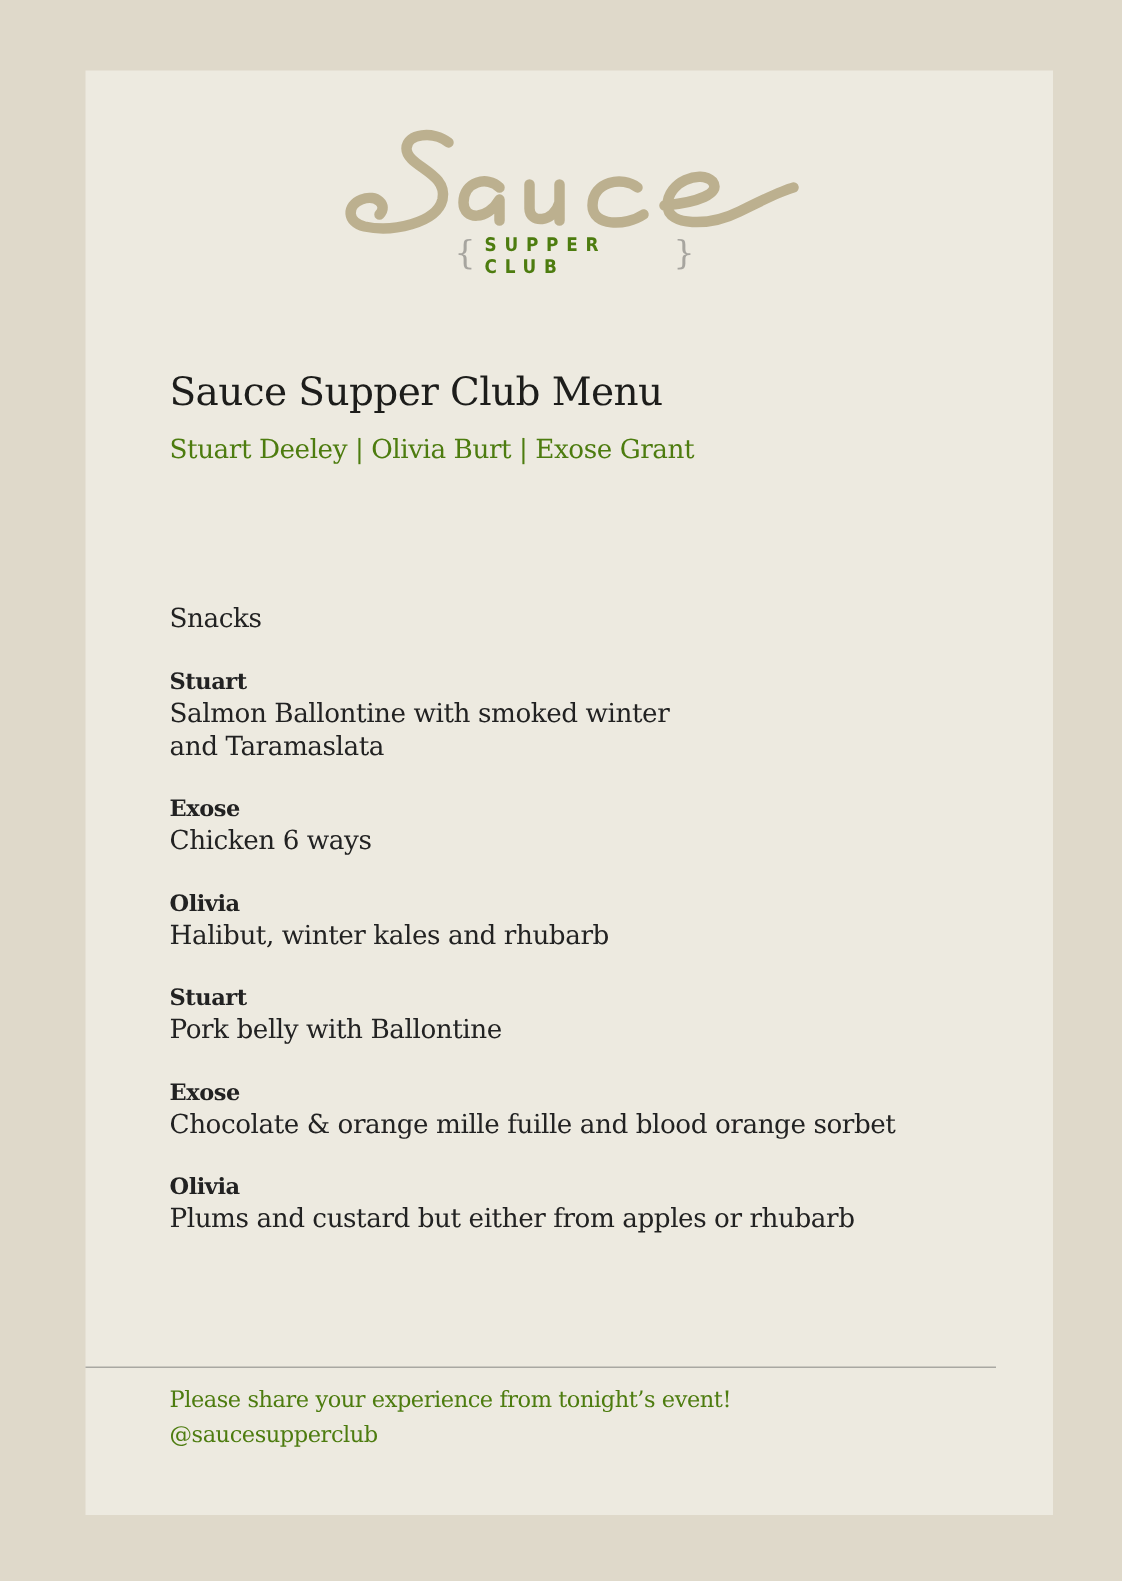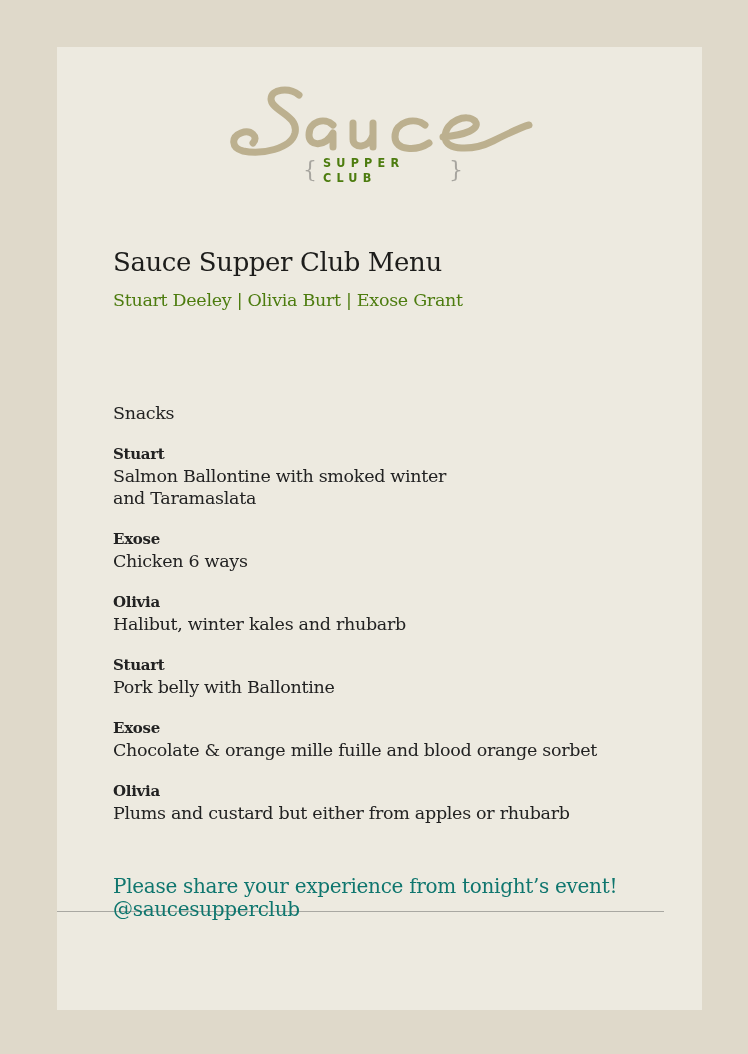--- a/index.html
+++ b/index.html
@@ -73,23 +73,23 @@
       font-size: 17.5px; letter-spacing: -0.3px;
       line-height: 22px;
       white-space: pre-line;
     }
     .divider {
       position: absolute; left: 0; top: 864px;
       width: 607px; height: 1px;
       background: #a9a8a2;
     }
     .footer {
-      position: absolute; left: 56px; top: 828px;
-      font-size: 20px; letter-spacing: -0.3px;
-      color: #0f766e;
+      position: absolute; left: 56px; top: 875px;
+      font-size: 15px; letter-spacing: -0.3px;
+      color: #4d7c0f;
     }
     .footer-line { line-height: 23px; }
   </style>
 </head>
 <body>
 
 <div class="page">
 
   <div class="logo">
     <svg class="logo-script" viewBox="0 0 304 80" xmlns="http://www.w3.org/2000/svg">

